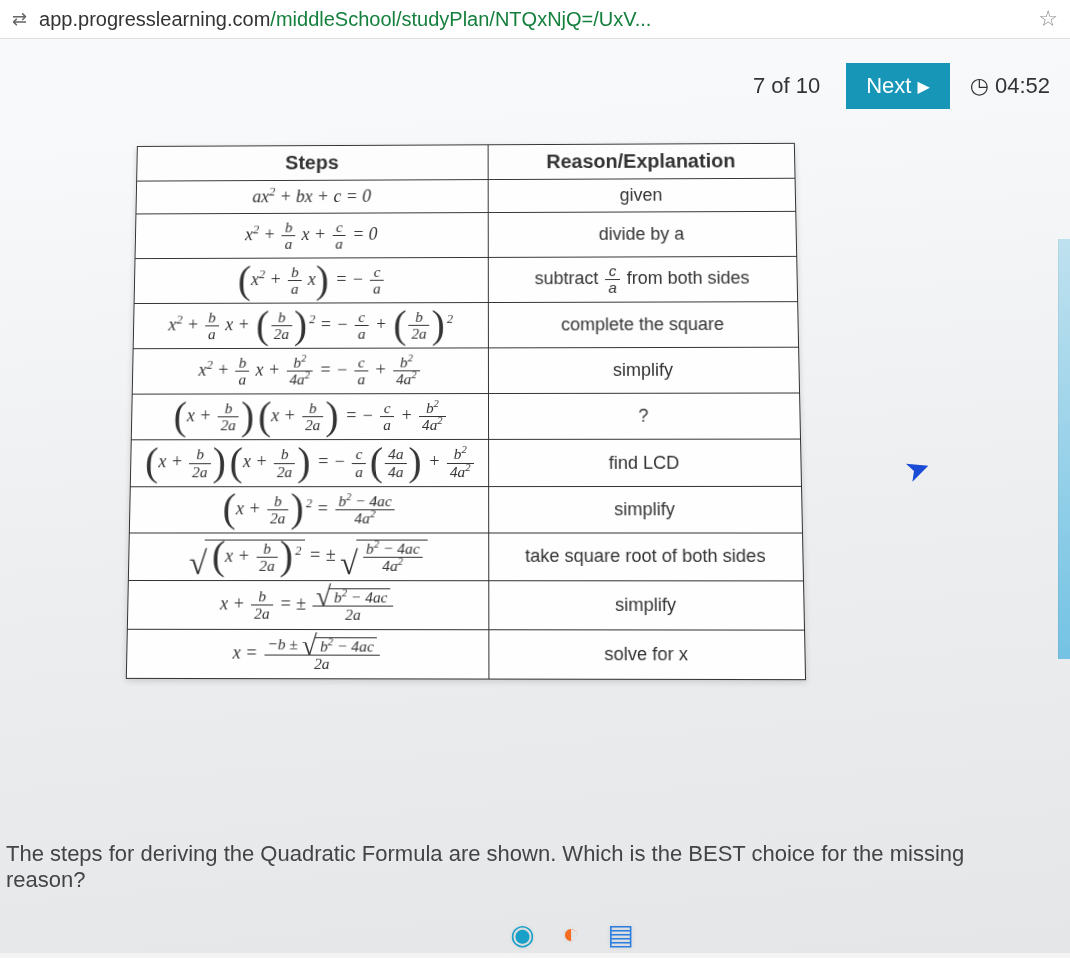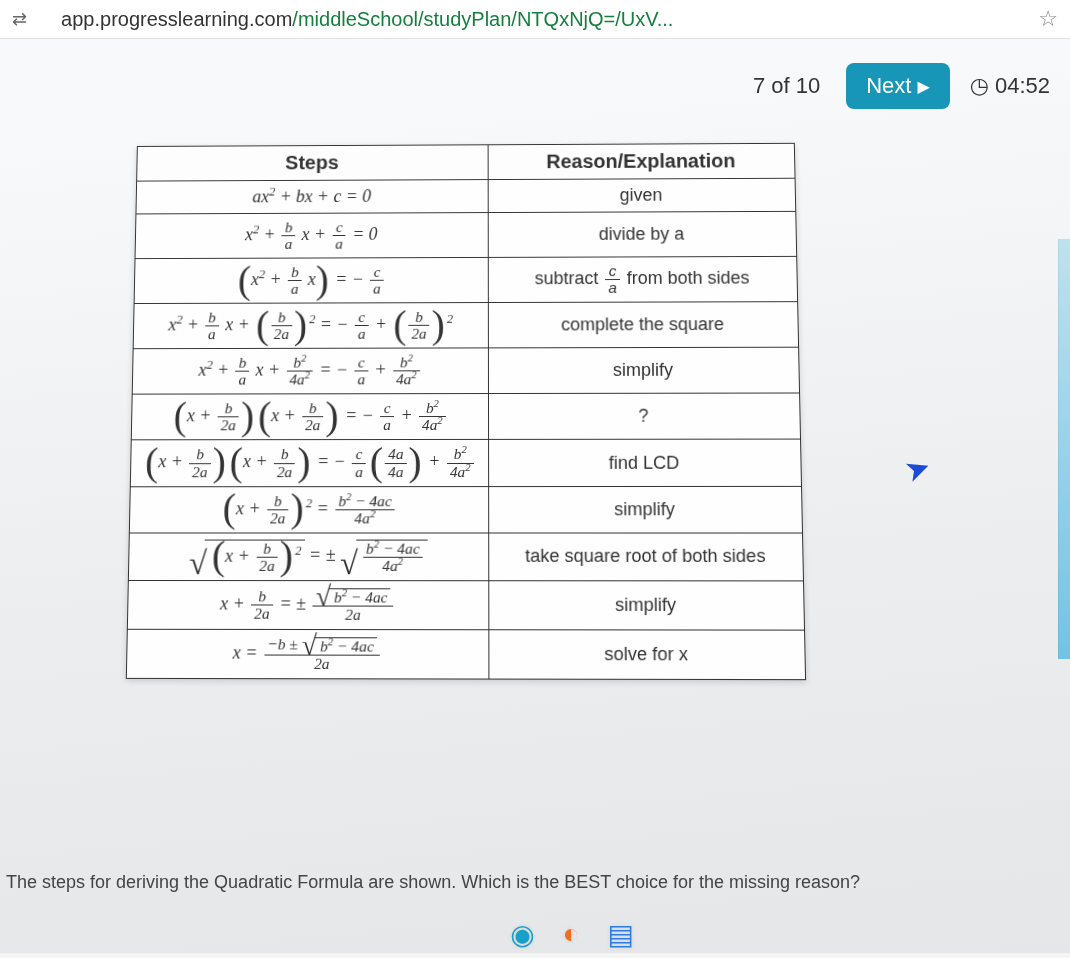--- a/index.html
+++ b/index.html
@@ -11,41 +11,41 @@
   }
   .addr-bar {
     display: flex; align-items: center; gap: 12px;
     padding: 6px 12px;
     background: #fff;
     font-size: 20px; color: #555;
     border-bottom: 1px solid #e0e0e0;
   }
   .addr-bar .icon { color: #666; font-size: 18px; }
   .addr-bar .url { flex: 1; }
-  .addr-bar .url .domain { color: #333; margin-left: 22px; }
+  .addr-bar .url .domain { color: #333; }
   .addr-bar .url .path { color: #15803d; }
   .addr-bar .star { color: #888; font-size: 22px; }
   .content-shell {
     position: relative;
     width: 100%;
     height: calc(100% - 44px);
     background: linear-gradient(175deg, #f8f9fb 10%, #edeef0 55%, #e4e6e8 100%);
     overflow: hidden;
   }
   .topbar {
     position: absolute; top: 24px; right: 20px;
     display: flex; align-items: center; gap: 20px;
     font-size: 22px;
     margin-left: 24px;
   }
   .progress-text { color: #333; margin-right: 6px; }
   .next-btn {
     background: #1796b8; color: #fff;
     border: none; padding: 10px 20px;
-    font-size: 22px; border-radius: 8px;
+    font-size: 22px; border-radius: 0;
     display: flex; align-items: center; gap: 6px;
     cursor: pointer;
   }
   .next-btn .tri { font-size: 16px; }
   .timer { color: #333; display: flex; align-items: center; gap: 6px; }
   .timer .clk { font-size: 22px; }
   .table-wrap {
     position: absolute; top: 100px; left: 130px;
     perspective: 1400px;
   }
@@ -95,21 +95,21 @@
     font-size: 1.8em; line-height: .6; margin-right: -2px;
     align-self: flex-end;
   }
   .sqrt > span {
     border-top: 1.2px solid currentColor; padding: 0 3px 0 5px;
     display: inline-block;
   }
   sup { font-size: .7em; vertical-align: super; line-height: 0; }
   .question-text {
     position: absolute; bottom: 60px; left: 6px; right: 26px;
-    font-size: 18px; color: #444;
+    font-size: 22px; color: #444;
   }
   .cursor-arrow {
     position: absolute; top: 412px; right: 140px;
     font-size: 30px; color: #1a4bd6;
     transform: rotate(-20deg);
   }
   .right-strip {
     position: absolute; right: 0; top: 200px; width: 12px; height: 420px;
     background: linear-gradient(#bfe1ef, #74c3e4);
     border-left: 1px solid rgba(0,0,0,.05);

